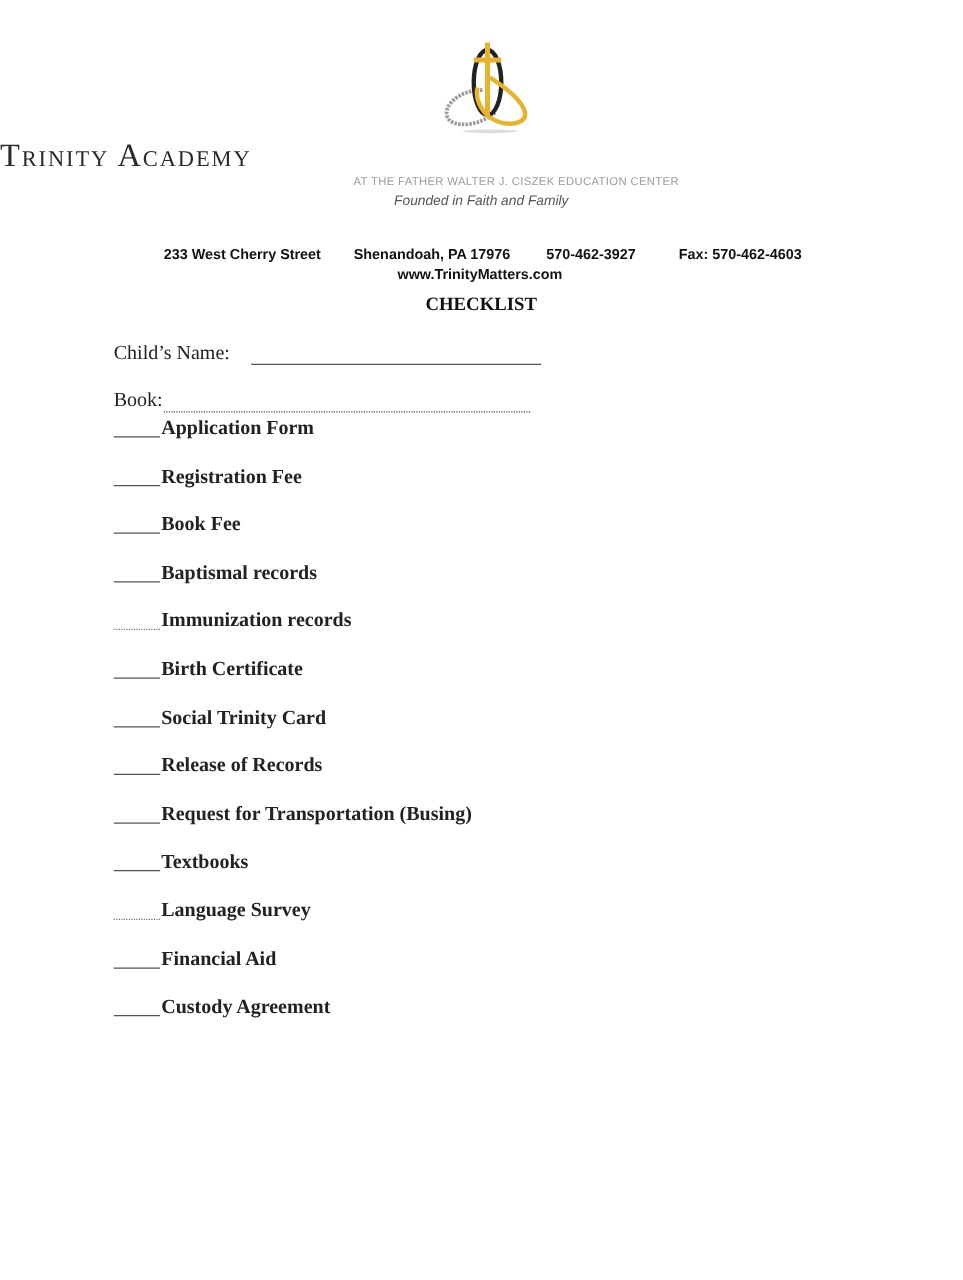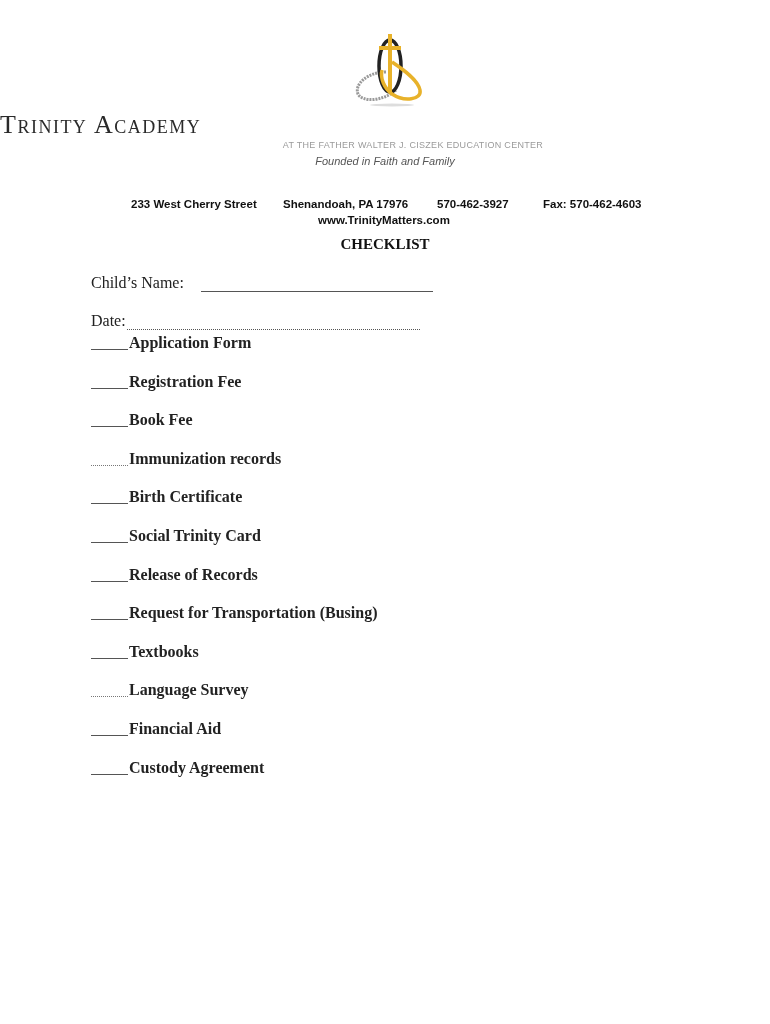--- a/index.html
+++ b/index.html
@@ -75,36 +75,40 @@
   <div class="contact c-fax">Fax: 570-462-4603</div>
   <div class="contact c-web">www.TrinityMatters.com</div>
 
   <div class="heading">CHECKLIST</div>
 
   <div class="field f-name">
     <span>Child’s Name:</span>
     <span class="line"></span>
   </div>
   <div class="field f-date">
-    <span>Date:</span>
+    <span>Book:</span>
     <span class="line"></span>
   </div>
 
   <div class="items">
     <div class="item">
       <span class="blank"></span>
       <span>Application Form</span>
     </div>
     <div class="item">
       <span class="blank"></span>
       <span>Registration Fee</span>
     </div>
     <div class="item">
       <span class="blank"></span>
       <span>Book Fee</span>
+    </div>
+    <div class="item">
+      <span class="blank"></span>
+      <span>Baptismal records</span>
     </div>
     <div class="item">
       <span class="blank dotted"></span>
       <span>Immunization records</span>
     </div>
     <div class="item">
       <span class="blank"></span>
       <span>Birth Certificate</span>
     </div>
     <div class="item">

